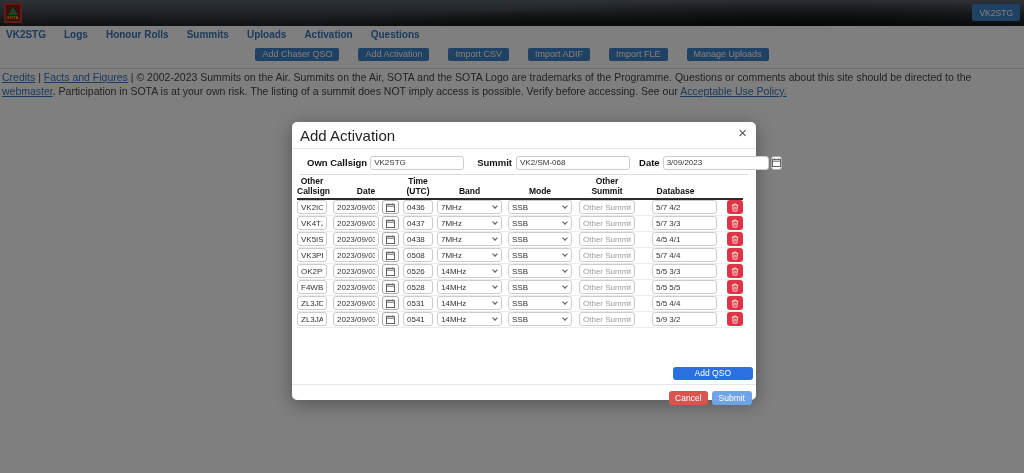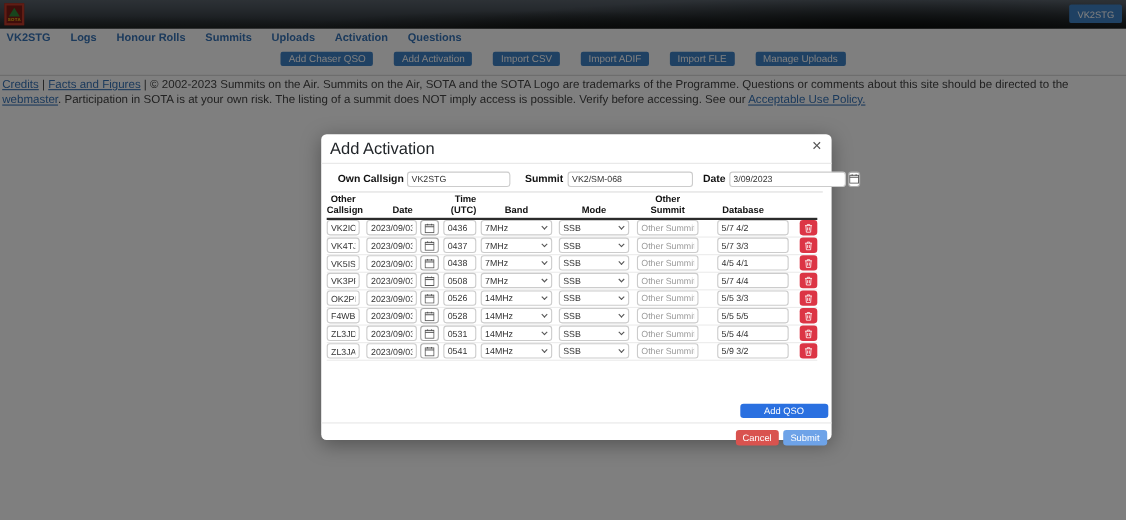--- a/index.html
+++ b/index.html
@@ -63,21 +63,21 @@
   .lab-date { margin-left:9px; }
   .f-date { width:106px; margin-left:3px; }
   .cal-btn { width:16px; height:14px; margin-left:2px; border:1px solid #aaa; border-radius:3px;
     background:#fff; display:flex; align-items:center; justify-content:center; padding:0; }
   .fields-sep { margin:3px 8px 0; border-top:1px solid #dcdcdc; }
 
   .grid-head { display:flex; margin:2px 0 0 5px; width:446px; border-bottom:2px solid #2b2b2b;
     align-items:flex-end; padding-bottom:1px; min-height:20px; }
   .hcell { font-size:8.5px; font-weight:bold; text-align:center; line-height:1.15; color:#111; }
   .hc0 { width:30px; }            .hc1 { width:66px; margin-left:6px; }
-  .hc2 { width:30px; margin-left:4px;text-align:right; } .hc3 { width:65px; margin-left:4px; }
+  .hc2 { width:30px; margin-left:4px; } .hc3 { width:65px; margin-left:4px; }
   .hc4 { width:64px; margin-left:6px; } .hc5 { width:56px; margin-left:7px; }
   .hc6 { width:65px; margin-left:8px; }
 
   .qso-rows { margin-left:5px; width:446px; }
   .qso-row { display:flex; align-items:center; height:16px; border-bottom:1px solid #ececec; }
   .c-callsign { width:30px; }
   .c-date { width:46px; margin-left:6px; }
   .c-cal { margin-left:3px; width:17px; }
   .c-time { width:30px; margin-left:4px; }
   .c-band { width:65px; margin-left:4px; }

